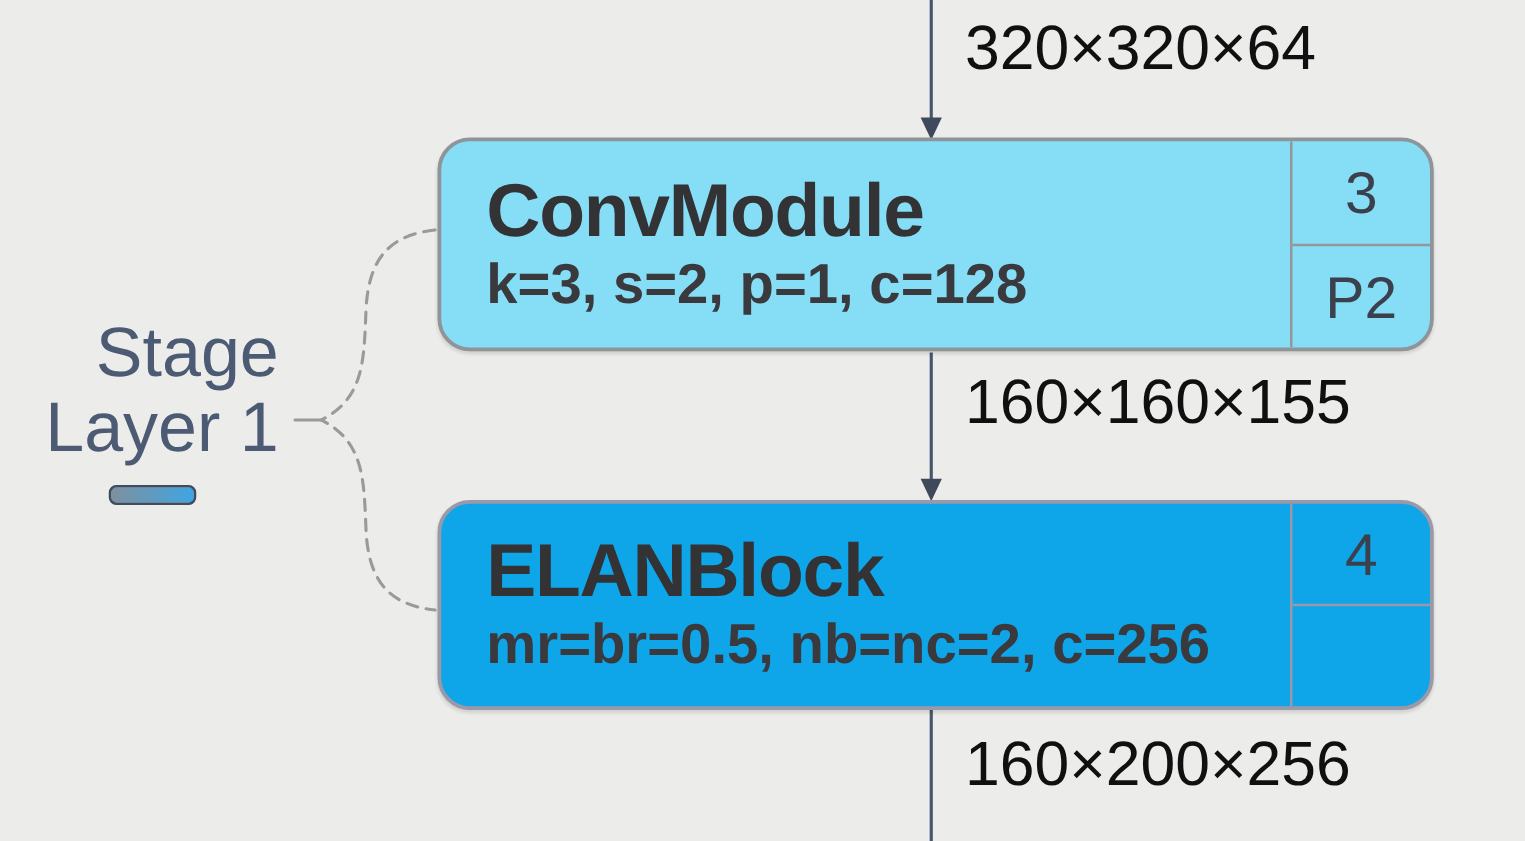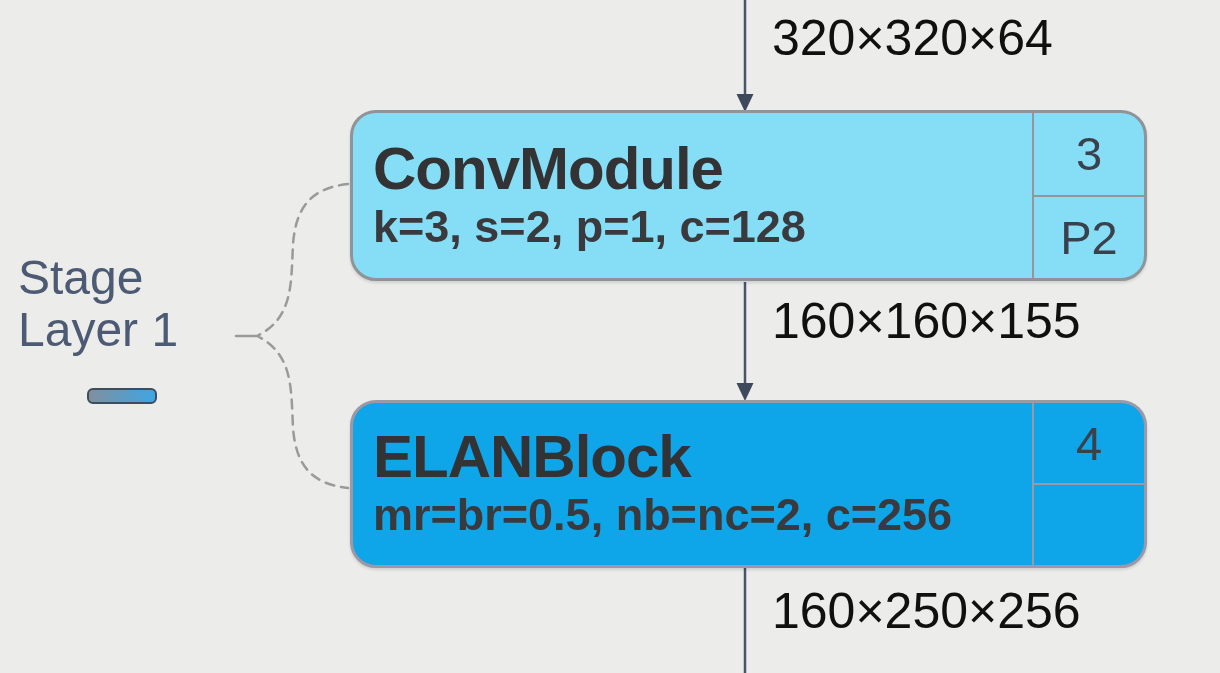--- a/index.html
+++ b/index.html
@@ -40,21 +40,21 @@
     top: 400px;
     height: 168px;
     background: #0ea5e9;
     border: 3px solid #9B98A8;
   }
   .block-main {
     flex: 1;
     display: flex;
     flex-direction: column;
     justify-content: center;
-    padding-left: 20px;
+    padding-left: 36px;
     gap: 2px;
   }
   .block-title {
     font-size: 60px;
     font-weight: bold;
     color: #333336;
     line-height: 1.0;
     letter-spacing: -1px;
   }
   .block-params {
@@ -93,22 +93,22 @@
   .dim-label.l0 { top: 13px; }
   .dim-label.l1 { top: 296px; }
   .dim-label.l2 { top: 586px; }
 
   
   .stage-label {
     position: absolute;
     left: 18px;
     top: 252px;
     width: 205px;
-    text-align: left;
-    font-size: 48px;
+    text-align: right;
+    font-size: 56px;
     line-height: 1.08;
     color: #4C5B73;
   }
   .stage-swatch {
     position: absolute;
     left: 87px;
     top: 388px;
     width: 70px;
     height: 16px;
     border-radius: 6px;
@@ -154,21 +154,21 @@
     <div class="block-main">
       <div class="block-title">ELANBlock</div>
       <div class="block-params">mr=br=0.5, nb=nc=2, c=256</div>
     </div>
     <div class="block-side">
       <div class="side-cell top">4</div>
       <div class="side-cell bottom"></div>
     </div>
   </div>
 
-  <div class="dim-label l2">160×250×256</div>
+  <div class="dim-label l2">160×200×256</div>
 
   <div class="stage-label">
     <div>Stage</div>
     <div>Layer 1</div>
   </div>
   <div class="stage-swatch"></div>
 
 </div>
 
 </body></html>

